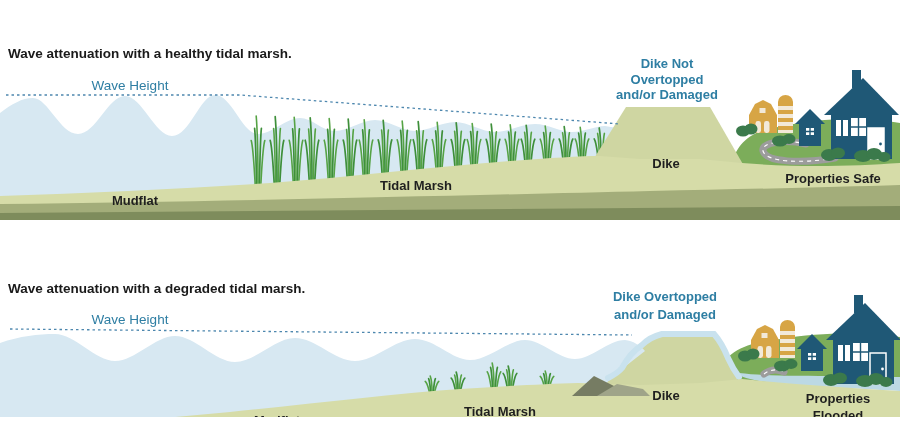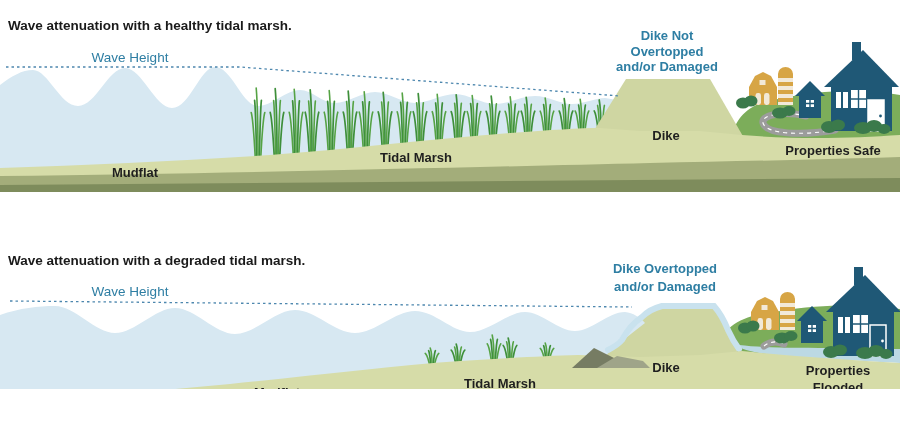--- a/index.html
+++ b/index.html
@@ -1,17 +1,17 @@
 <!DOCTYPE html>
 <html style="--background: #ffffff; --title_text: #1a1a1a; --label_text: #1f1f1f; --annotation_teal: #2E7EA3; --dashed_line: #4D87AE; --sea_water: #D7E8F2; --flood_water: #BCD9E4; --overtop_water: #C9E2EE; --mudflat_land: #D6DCA8; --dike_fill: #CFD6A2; --subsoil_band: #A3AD7A; --deep_soil_band: #7E8C5C; --marsh_grass: #3E8F3A; --marsh_grass_light: #55A344; --hill_green: #7CAD5A; --bush_green: #3B7A4B; --barn_orange: #D7A545; --silo_cream: #F2E9D8; --house_blue: #1F5876; --road_gray: #9C9C9C; --road_line: #FFFFFF; --rock_dark: #767C63; --rock_light: #9FA489; --window_white: #FFFFFF;"><head>
 <meta charset="utf-8">
 <style>
   html,body{margin:0;padding:0;background:#fff;}
   .stage{position:relative;width:900px;height:389px;background:#fff;overflow:hidden;
-         font-family:"Liberation Sans",sans-serif;}
+         font-family:"Liberation Sans",sans-serif;margin-top:28px;}
   svg{display:block;}
   text{font-family:"Liberation Sans",sans-serif;}
   .title-text{font-size:13.5px;font-weight:700;fill:var(--title_text);}
   .label-text{font-size:13px;font-weight:700;fill:var(--label_text);text-anchor:middle;}
   .teal-text{font-size:13px;font-weight:600;fill:var(--annotation_teal);text-anchor:middle;}
   .waveheight-text{font-size:13.5px;font-weight:400;fill:var(--annotation_teal);text-anchor:middle;}
   .dashed-line{stroke:var(--dashed_line);stroke-width:1.3;stroke-dasharray:2.5 3;fill:none;}
   .sea{fill:var(--sea_water);}
   .flood{fill:var(--flood_water);}
   .wash{stroke:var(--overtop_water);stroke-width:6;fill:none;stroke-linecap:round;}

